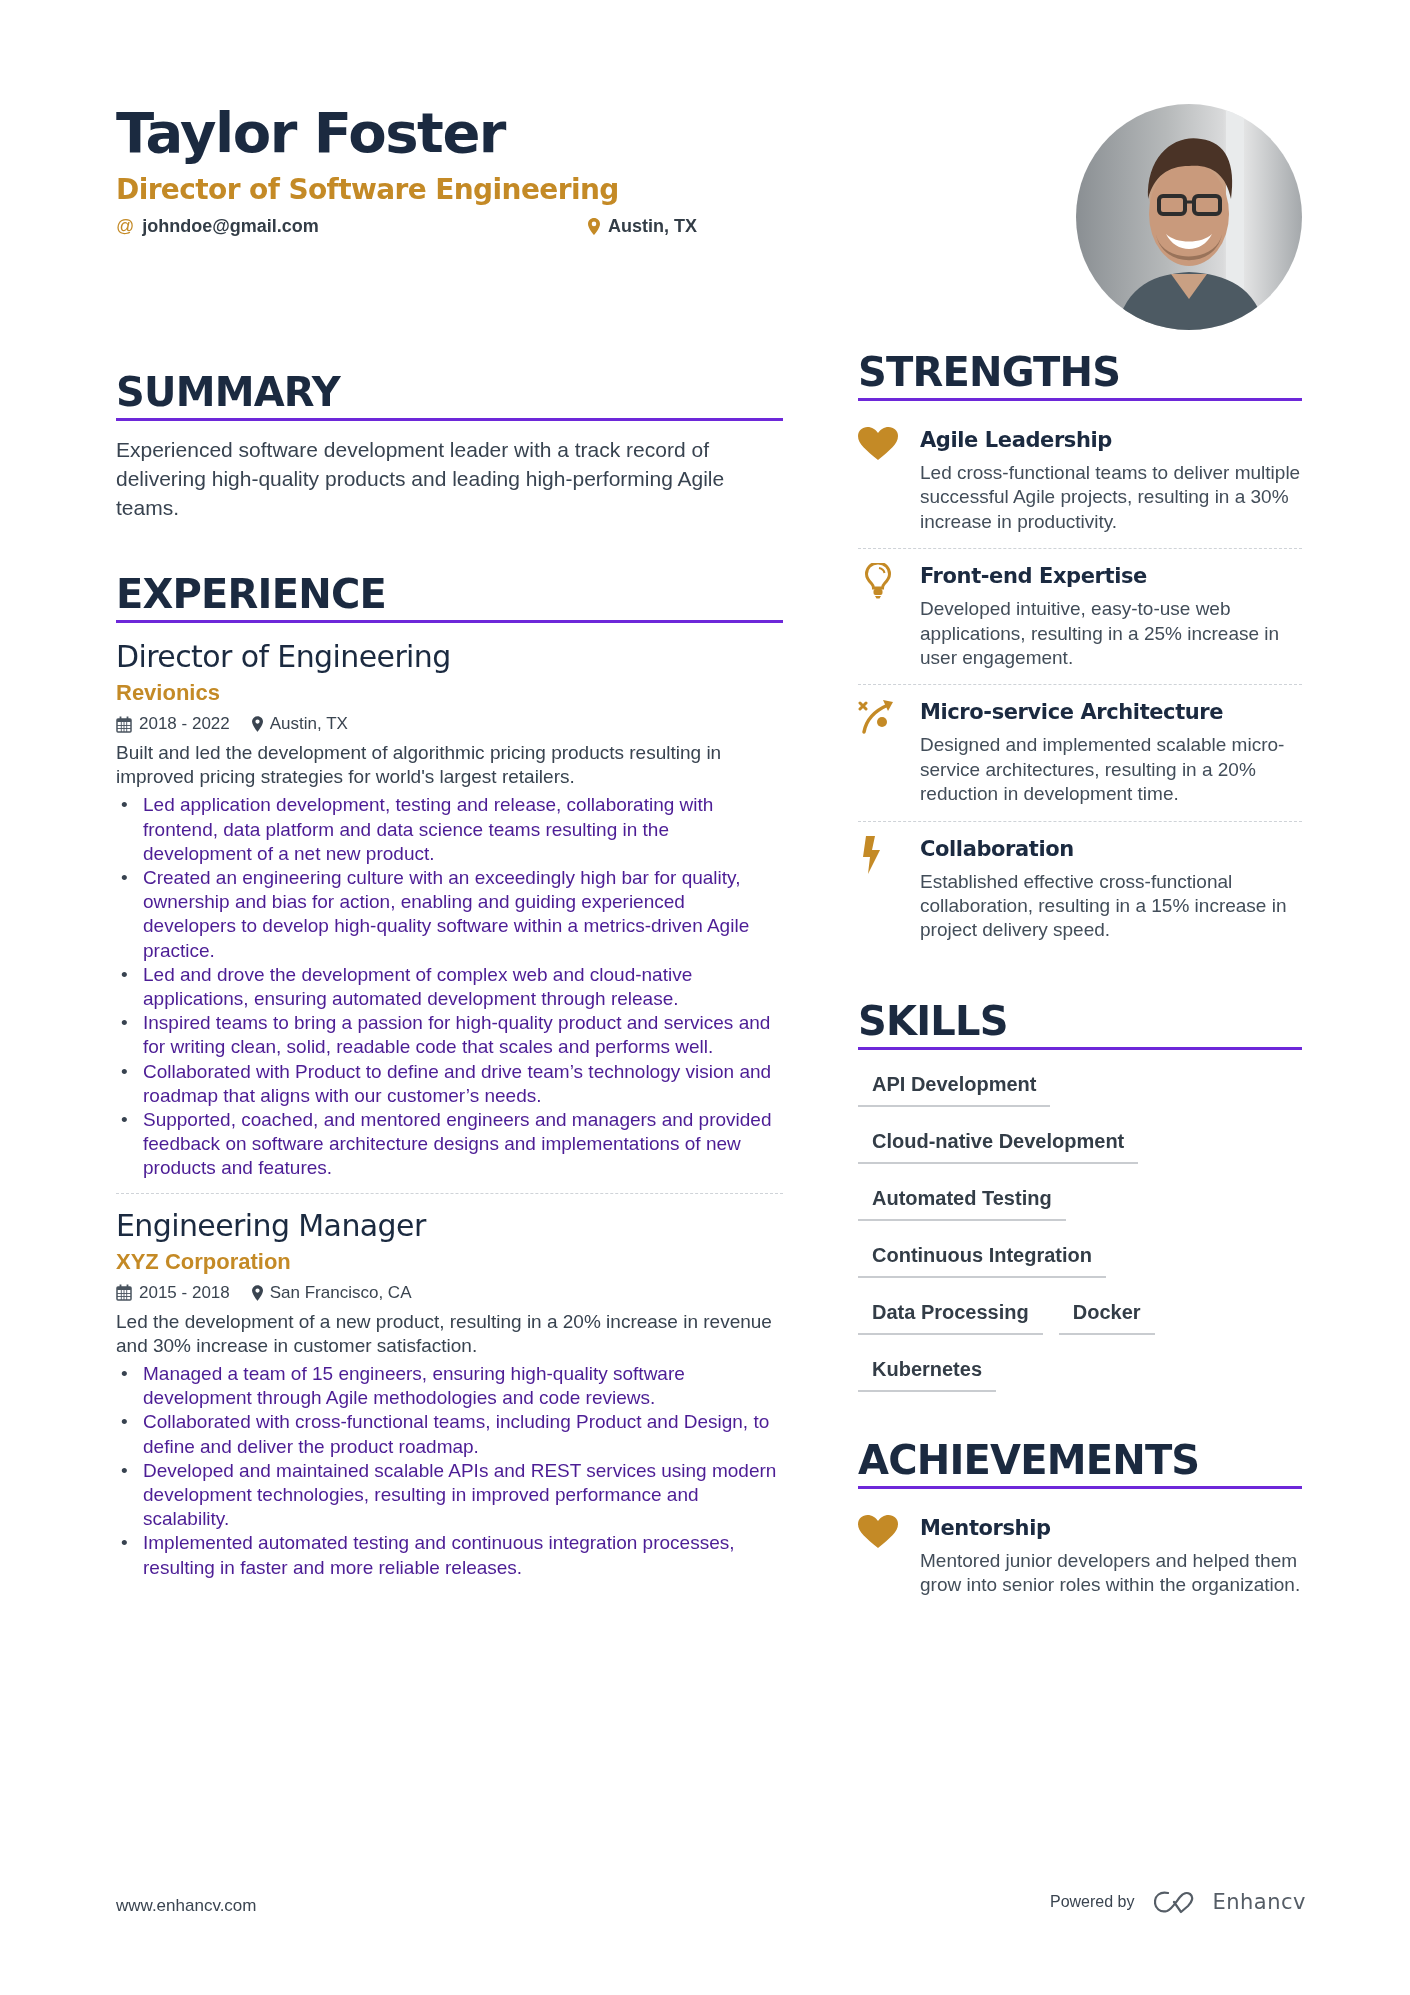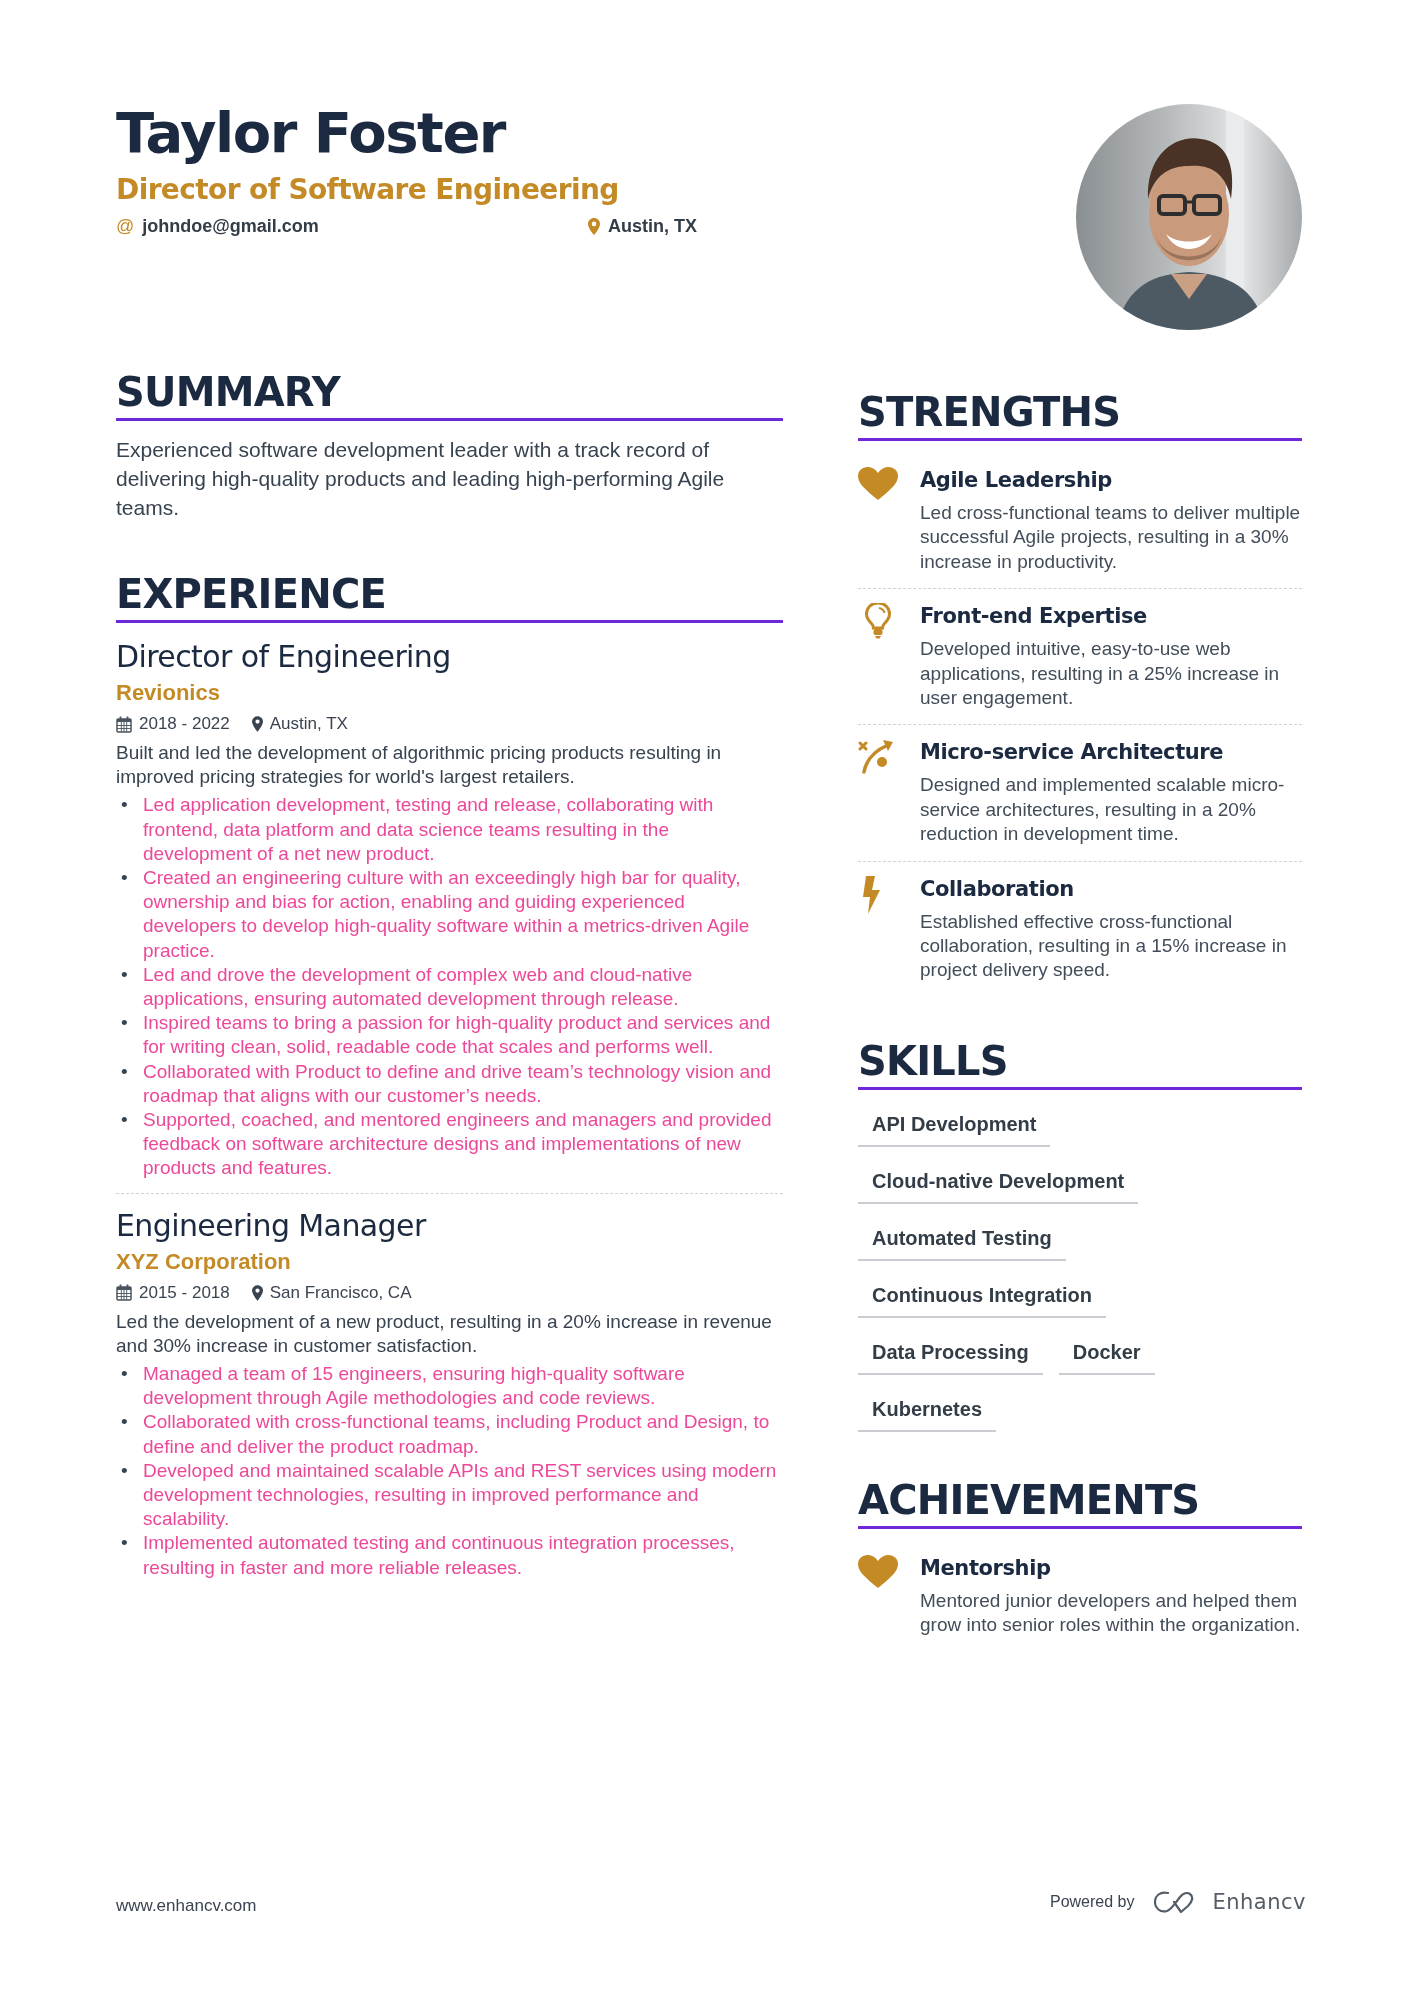--- a/index.html
+++ b/index.html
@@ -26,41 +26,41 @@
   .contact .ic { color: #c48a26; font-weight: normal; font-size: 18px; display: inline-flex; }
   .photo {
     position: absolute; left: 1076px; top: 104px; width: 226px; height: 226px;
     border-radius: 50%; overflow: hidden;
     background: radial-gradient(circle at 50% 40%, #c9a083 0 22%, transparent 23%),
                 linear-gradient(90deg, #8a8f93 0%, #b6b9ba 40%, #d9dadb 65%, #eeeeee 70%, #a4a8ab 100%);
   }
 
   
   .col-left { position: absolute; left: 116px; top: 368px; width: 667px; }
-  .col-right { position: absolute; left: 858px; top: 388px; width: 444px; }
+  .col-right { position: absolute; left: 858px; top: 348px; width: 444px; }
 
   .sec-h {
     font-family: "DejaVu Sans", sans-serif; font-weight: bold;
     font-size: 40px; letter-spacing: -0.8px; line-height: 48px;
     color: #1b2a40; margin: 0; padding-bottom: 2px;
     border-bottom: 3px solid #6d28d9;
   }
   .summary-text { font-size: 21px; line-height: 29px; color: #384350; margin-top: 14px; }
 
   .exp-section { margin-top: 48px; }
   .job { padding-top: 14px; }
   .job + .job { border-top: 1px dashed #cfd3d8; margin-top: 12px; padding-top: 12px; }
   .role { font-family: "DejaVu Sans", sans-serif; font-size: 30px; font-weight: normal; color: #1b2a40; line-height: 40px; letter-spacing: -0.6px; }
   .company { font-size: 22px; font-weight: bold; color: #c48a26; line-height: 32px; }
   .meta { display: flex; align-items: center; font-size: 17px; color: #3a4450; line-height: 26px; margin-top: 2px; }
   .meta .mi { display: inline-flex; align-items: center; gap: 7px; margin-right: 22px; }
   .meta svg { display: block; }
   .desc { font-size: 19px; line-height: 24.2px; color: #384350; margin-top: 4px; }
   .bullets { list-style: none; margin: 4px 0 0 0; padding: 0; }
-  .bullets li { position: relative; padding-left: 27px; font-size: 19px; line-height: 24.2px; color: #ec4899; }
+  .bullets li { position: relative; padding-left: 27px; font-size: 19px; line-height: 24.2px; color: #4c1d95; }
   .bullets li::before { content: "\2022"; position: absolute; left: 5px; top: 0; color: #384350; }
 
   
   .str-list { margin-top: 12px; }
   .str-item { display: flex; padding: 12px 0 14px 0; border-bottom: 1px dashed #cfd3d8; }
   .str-item:last-child { border-bottom: none; }
   .str-icon { width: 62px; flex: 0 0 62px; color: #c48a26; padding-top: 2px; }
   .str-body { flex: 1; }
   .str-title { font-family: "DejaVu Sans", sans-serif; font-weight: bold; font-size: 21px; letter-spacing: -0.4px; color: #1b2a40; line-height: 30px; }
   .str-desc { font-size: 19px; line-height: 24.4px; color: #424d59; margin-top: 6px; }

